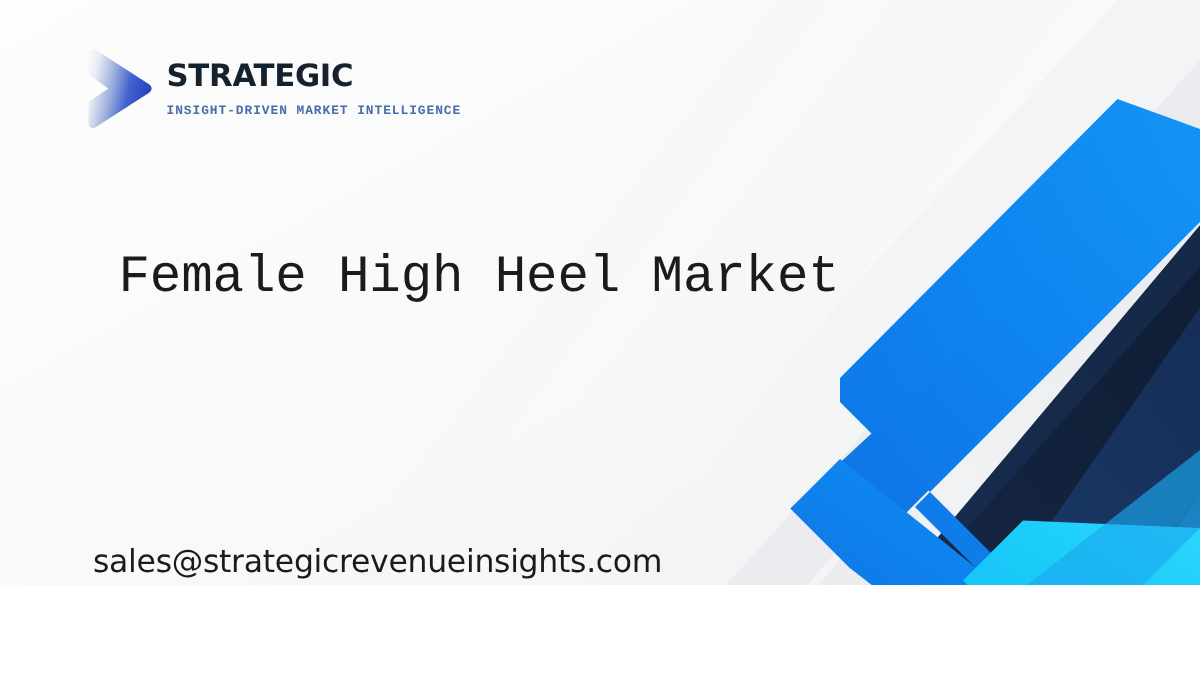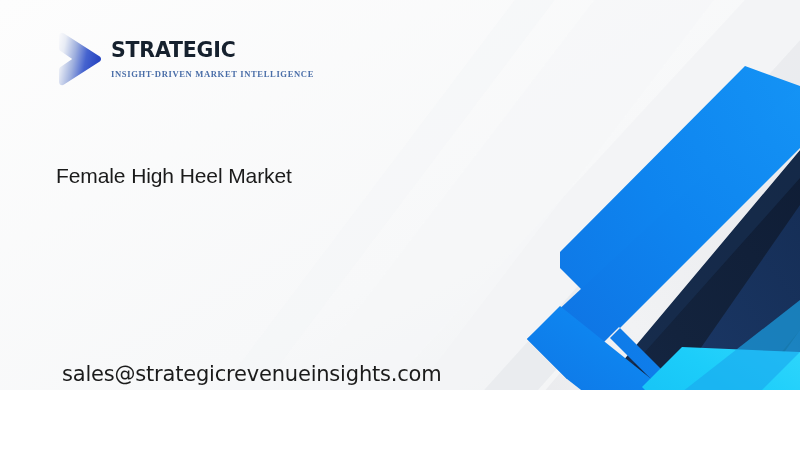--- a/index.html
+++ b/index.html
@@ -49,36 +49,36 @@
     font-family: "DejaVu Sans", "Liberation Sans", sans-serif;
     font-weight: bold;
     font-size: 20.5px;
     letter-spacing: -0.2px;
     line-height: 20px;
     color: #16212e;
     white-space: nowrap;
   }
   .logo-tagline {
     margin-top: 9px;
-    font-family: Liberation Serif, serif;
+    font-family: Liberation Mono, monospace;
     font-weight: bold;
     font-size: 8.6px;
     letter-spacing: 0.62px;
     color: #4a6ea8;
     white-space: nowrap;
   }
 
   
   .headline {
     position: absolute;
-    left: 56px;
+    left: 79px;
     top: 142px;
-    font-family: Liberation Sans, sans-serif;
+    font-family: Liberation Mono, monospace;
     font-weight: normal;
-    font-size: 21px;
+    font-size: 35px;
     line-height: 40px;
     color: #1b1b1b;
     letter-spacing: -0.1px;
     max-width: 520px;
   }
 
   
   .email {
     position: absolute;
     left: 62px;

